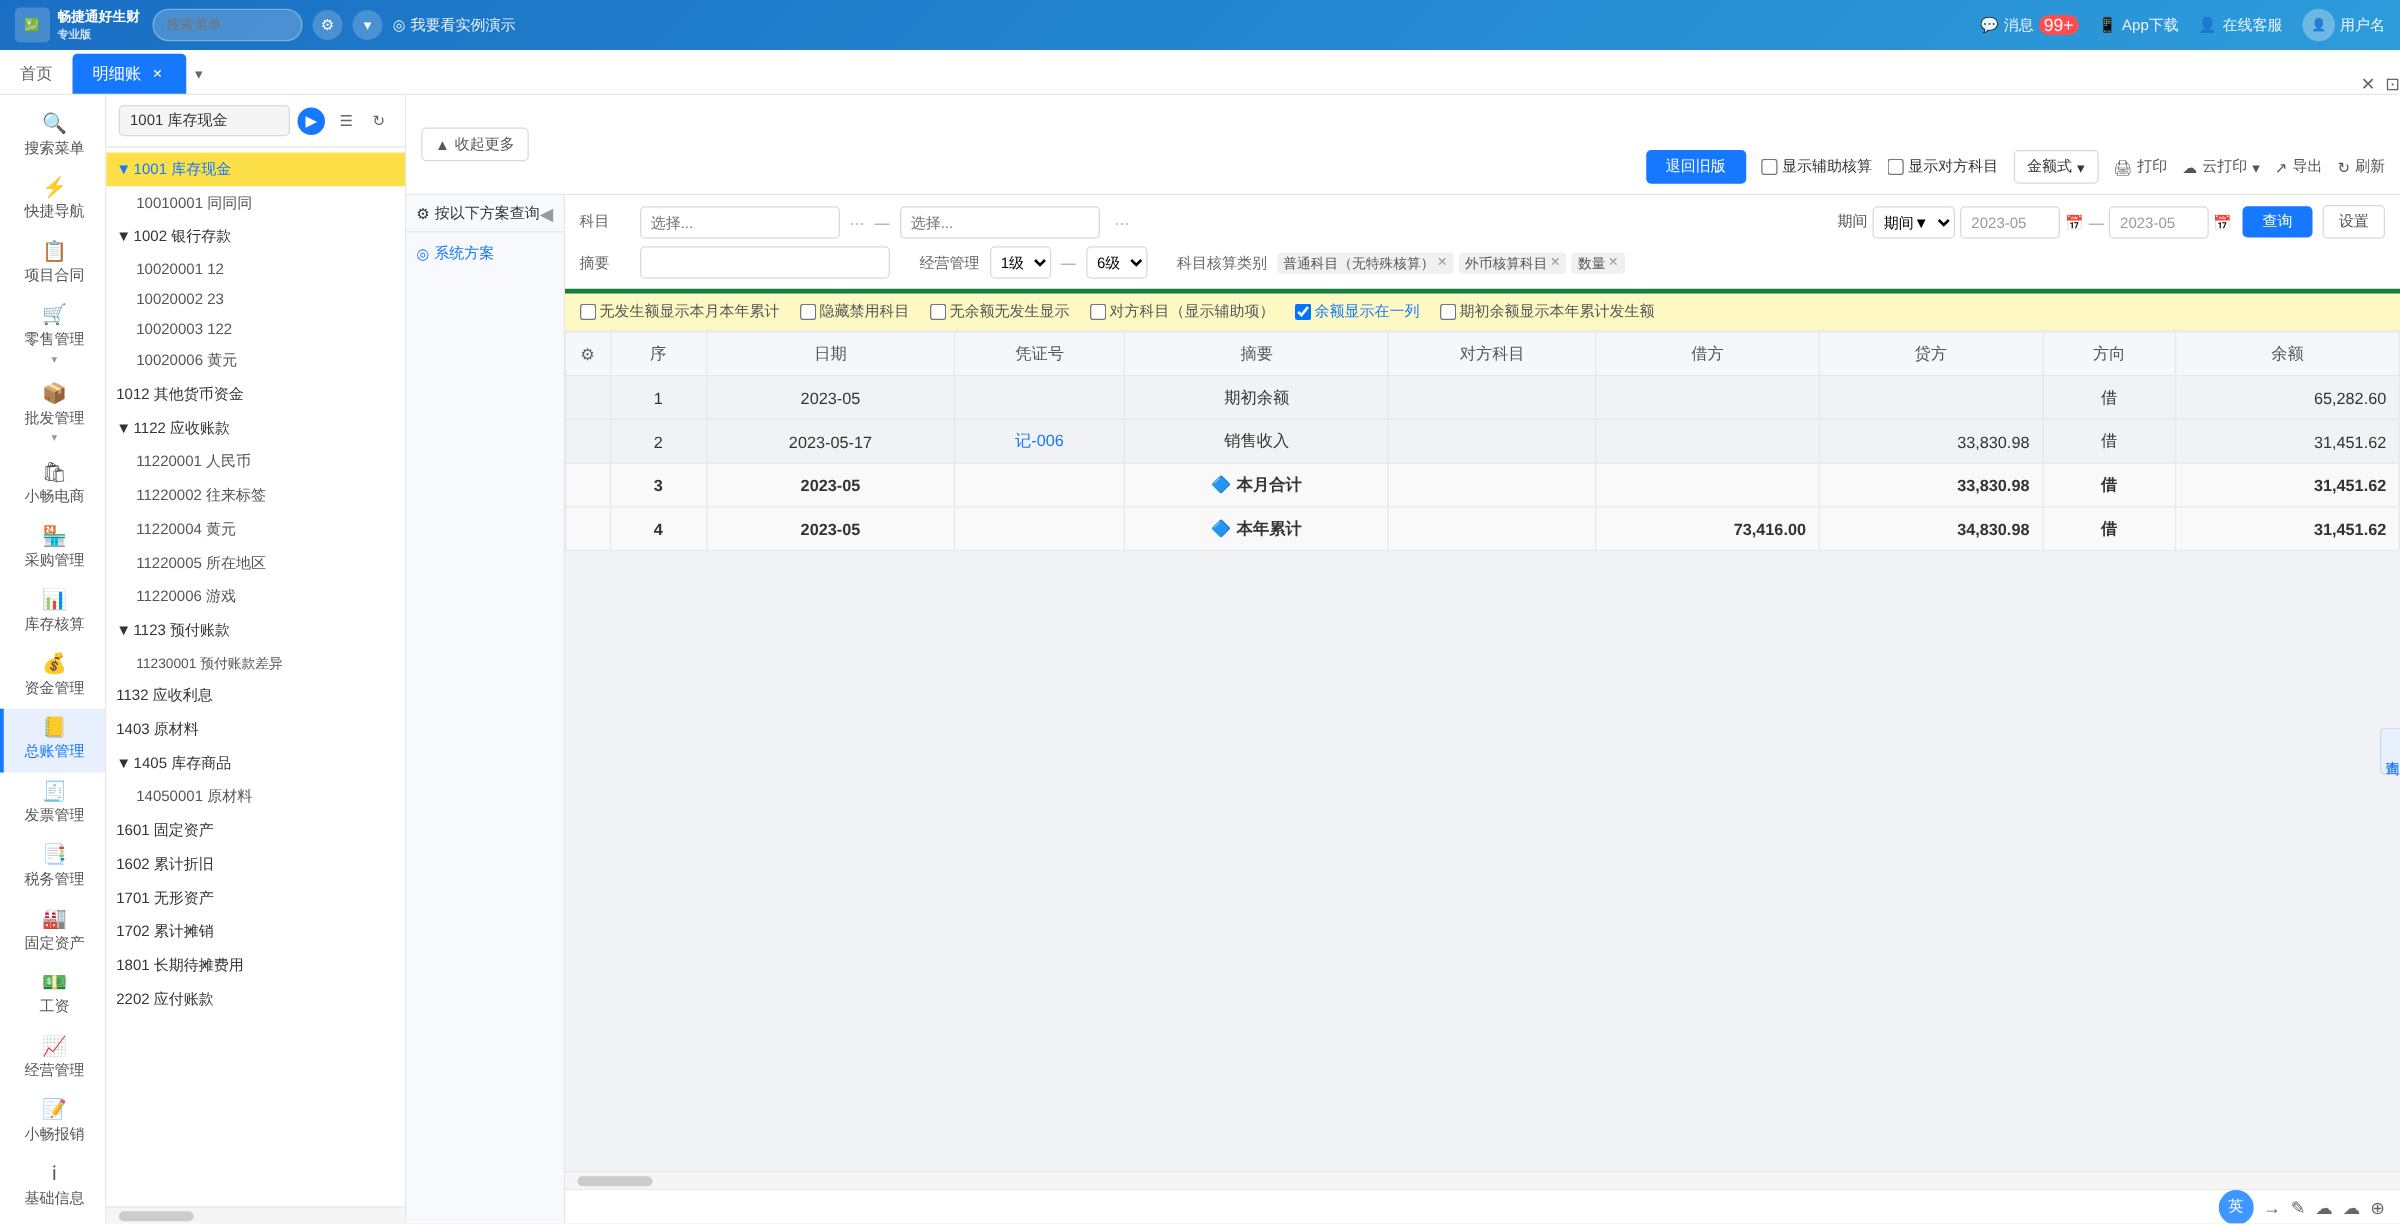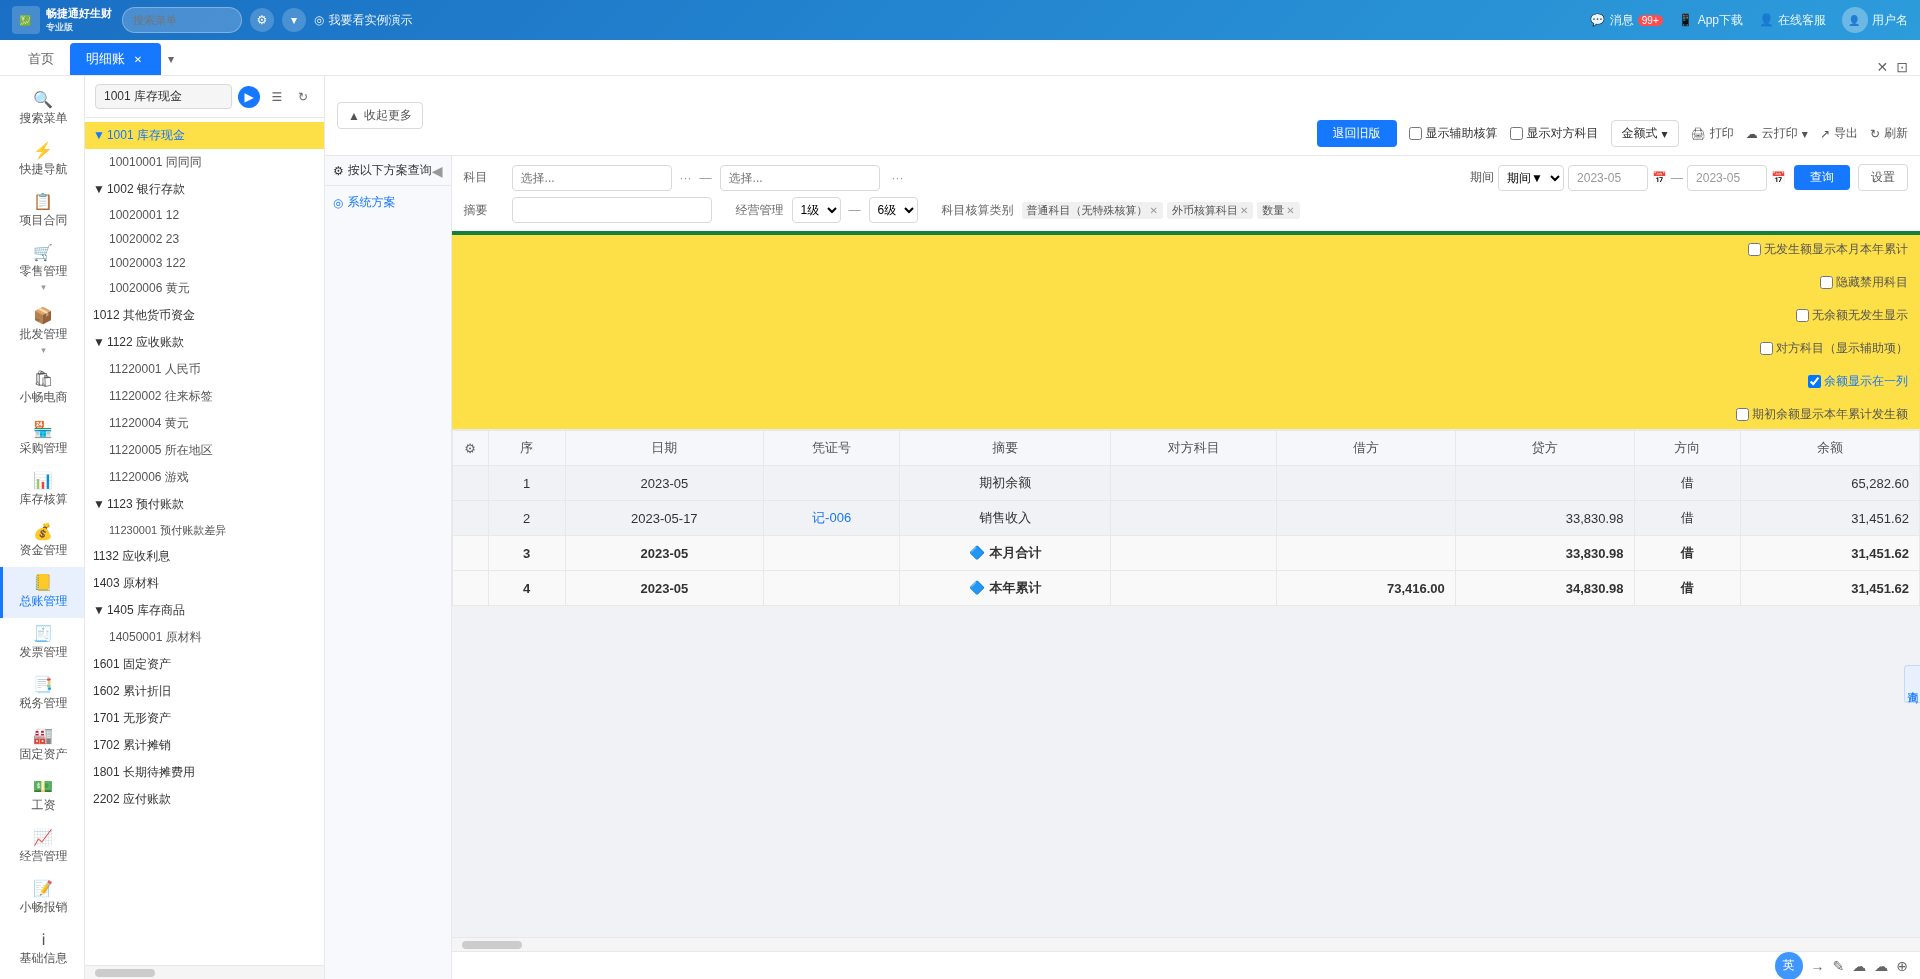--- a/index.html
+++ b/index.html
@@ -68,41 +68,41 @@
       align-items: center;
       gap: 4px;
       cursor: pointer;
       color: rgba(255,255,255,0.9);
     }
     .badge {
       background: #ff4d4f;
       color: #fff;
       border-radius: 8px;
       padding: 0 4px;
-      font-size: 10px;
+      font-size: 14px;
       min-width: 16px;
       text-align: center;
     }
     .user-avatar {
       width: 26px;
       height: 26px;
       border-radius: 50%;
       background: rgba(255,255,255,0.3);
       display: flex; align-items: center; justify-content: center;
       font-size: 10px;
     }
 
     
     .tab-bar {
       height: 36px;
       background: #fff;
       border-bottom: 1px solid #e8e8e8;
       display: flex;
       align-items: flex-end;
-      padding: 0 12px;
+      padding: 0 0;
     }
     .tab-item {
       height: 32px;
       padding: 0 16px;
       display: flex;
       align-items: center;
       gap: 6px;
       font-size: 13px;
       cursor: pointer;
       border-radius: 4px 4px 0 0;
@@ -484,27 +484,26 @@
       color: #555;
     }
     .field-tag-close {
       cursor: pointer;
       color: #999;
       font-size: 10px;
     }
 
     .options-bar {
       display: flex;
-      align-items: flex-end;
+      align-items: flex-start;
       gap: 16px;
       padding: 6px 12px;
-      background: #fde047;
+      background: #fef9c3;
       border-bottom: 1px solid #e8e8e8;
       flex-wrap: wrap;
-      flex-direction: column;
     }
     .cb-label {
       display: flex;
       align-items: center;
       gap: 3px;
       font-size: 12px;
       cursor: pointer;
       color: #555;
     }
     .cb-label input { cursor: pointer; }

